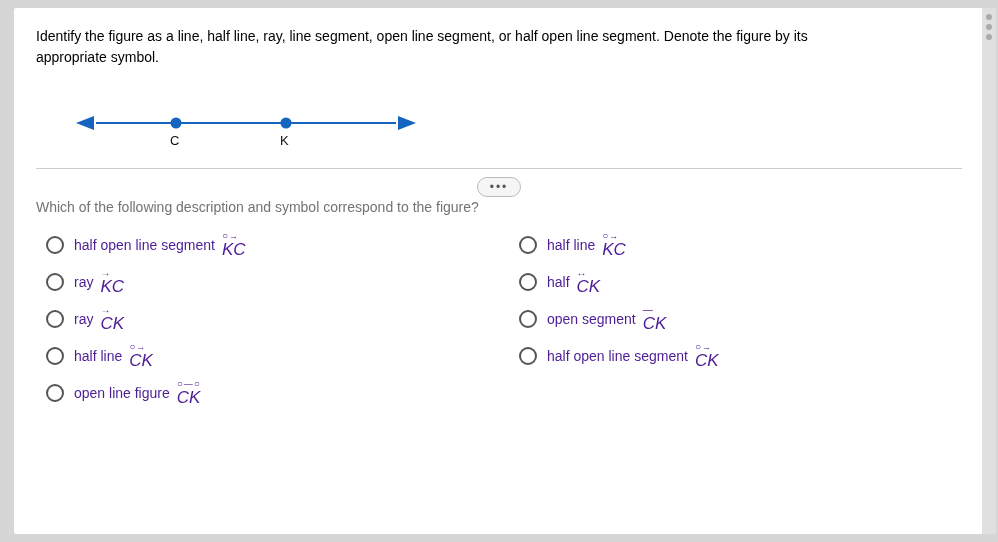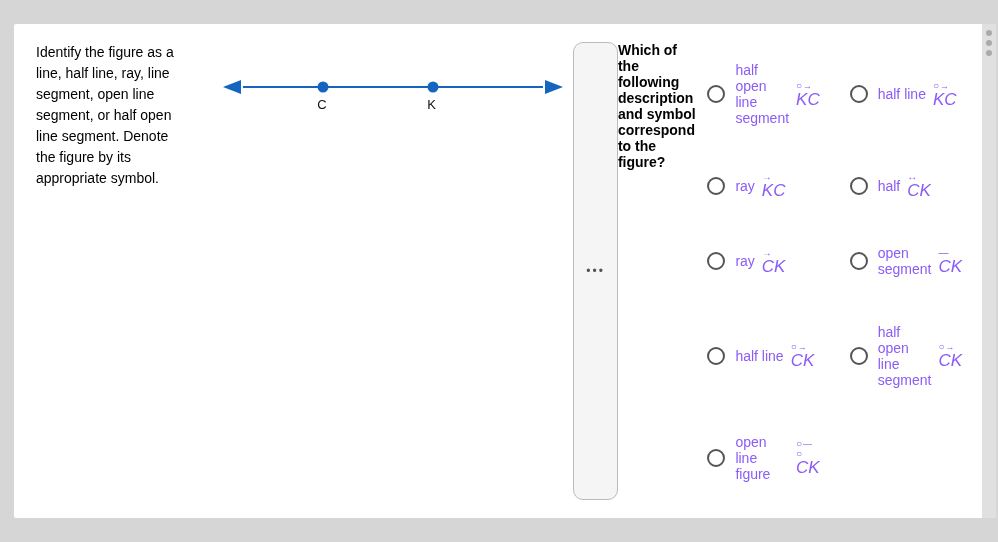--- a/index.html
+++ b/index.html
@@ -9,25 +9,26 @@
       background: #d6d6d6;
       font-family: Arial, sans-serif;
       font-size: 14px;
       display: flex;
       align-items: stretch;
       justify-content: center;
     }
     .main-card {
       background: #fff;
       width: 970px;
-      margin: 24px auto;
+      margin: 8px auto;
       padding: 18px 22px 16px 22px;
       border-radius: 2px;
       position: relative;
       display: flex;
+      flex-direction: column;
     }
     .question-text {
       font-size: 14px;
       line-height: 1.5;
       margin-bottom: 10px;
       max-width: 820px;
     }
     .figure-area {
       display: flex;
       align-items: center;
@@ -114,35 +115,34 @@
       border-radius: 10px;
       padding: 2px 12px;
       font-size: 12px;
       cursor: pointer;
       color: #555;
       letter-spacing: 2px;
     }
     .sub-question {
       font-size: 14px;
       margin-bottom: 14px;
-      color: #000000;
-      font-weight: bold;
+      color: #737373;
     }
     .options-grid {
       display: grid;
       grid-template-columns: 1fr 1fr;
       gap: 6px 30px;
       padding-left: 10px;
     }
     .option-row {
       display: flex;
       align-items: center;
       gap: 10px;
       font-size: 14px;
-      color: #8b5cf6;
+      color: #4c1d95;
       padding: 2px 0;
     }
     .option-radio {
       width: 18px;
       height: 18px;
       border: 2px solid #555;
       border-radius: 50%;
       flex-shrink: 0;
       background: #fff;
     }

